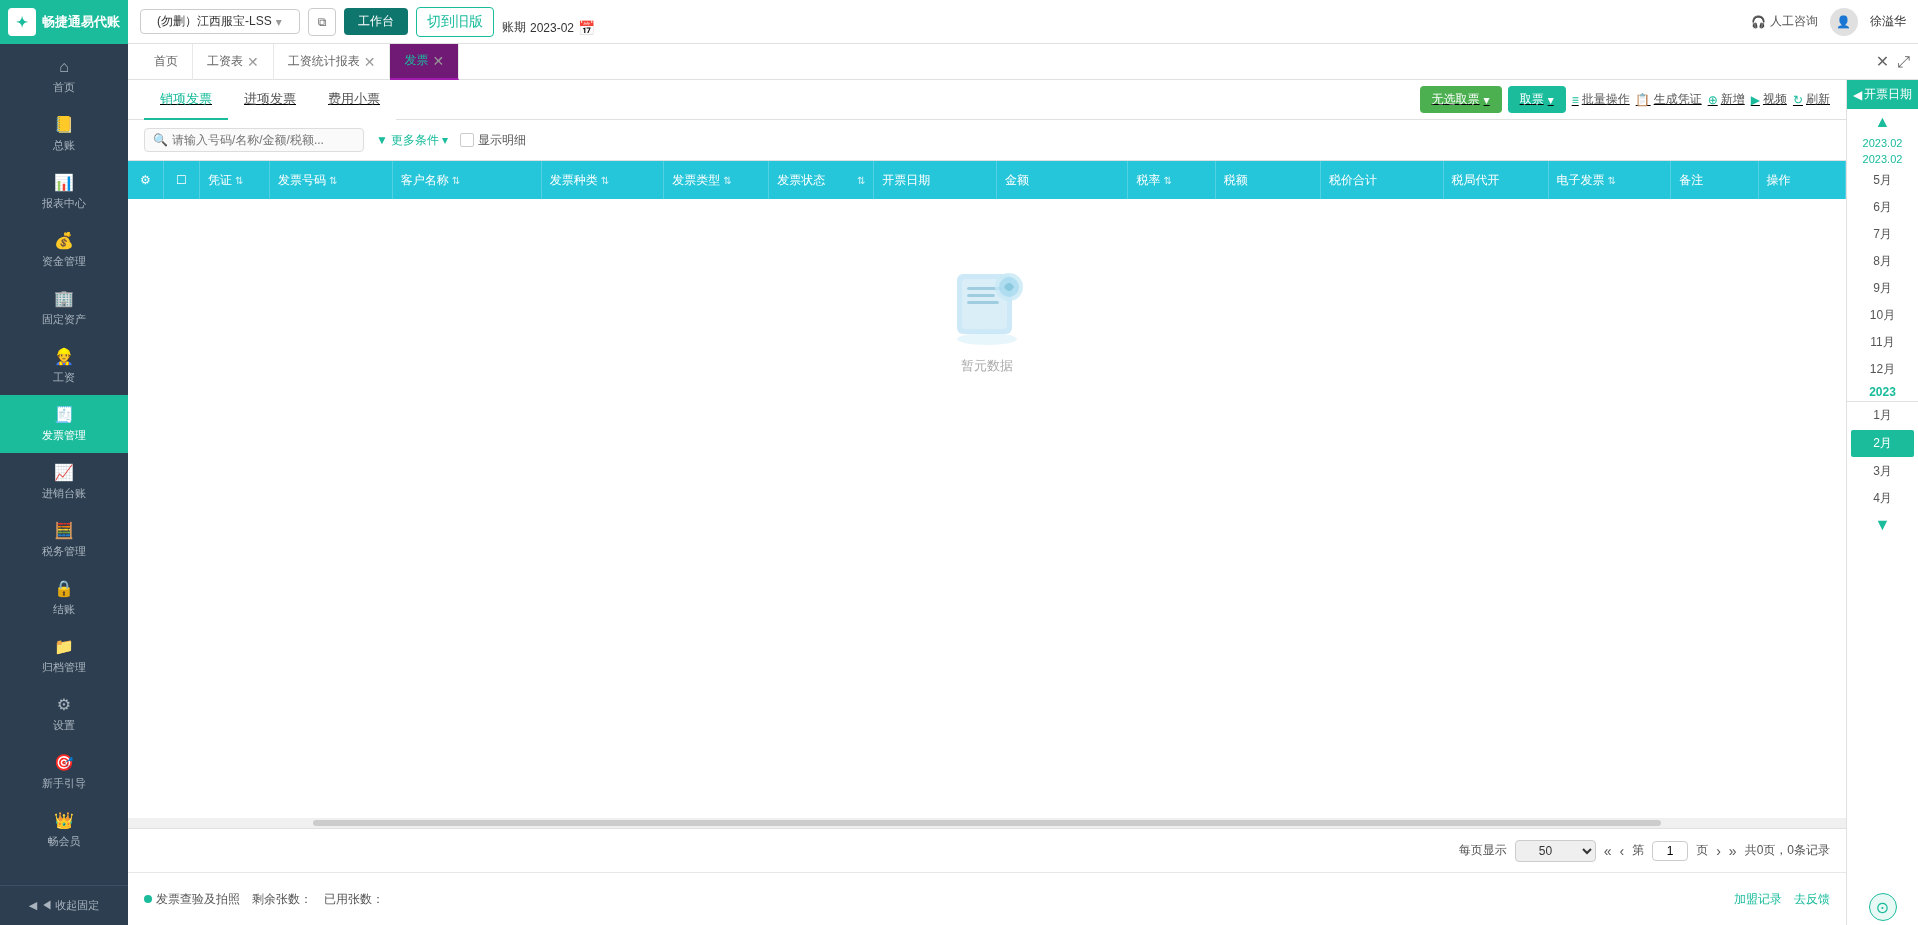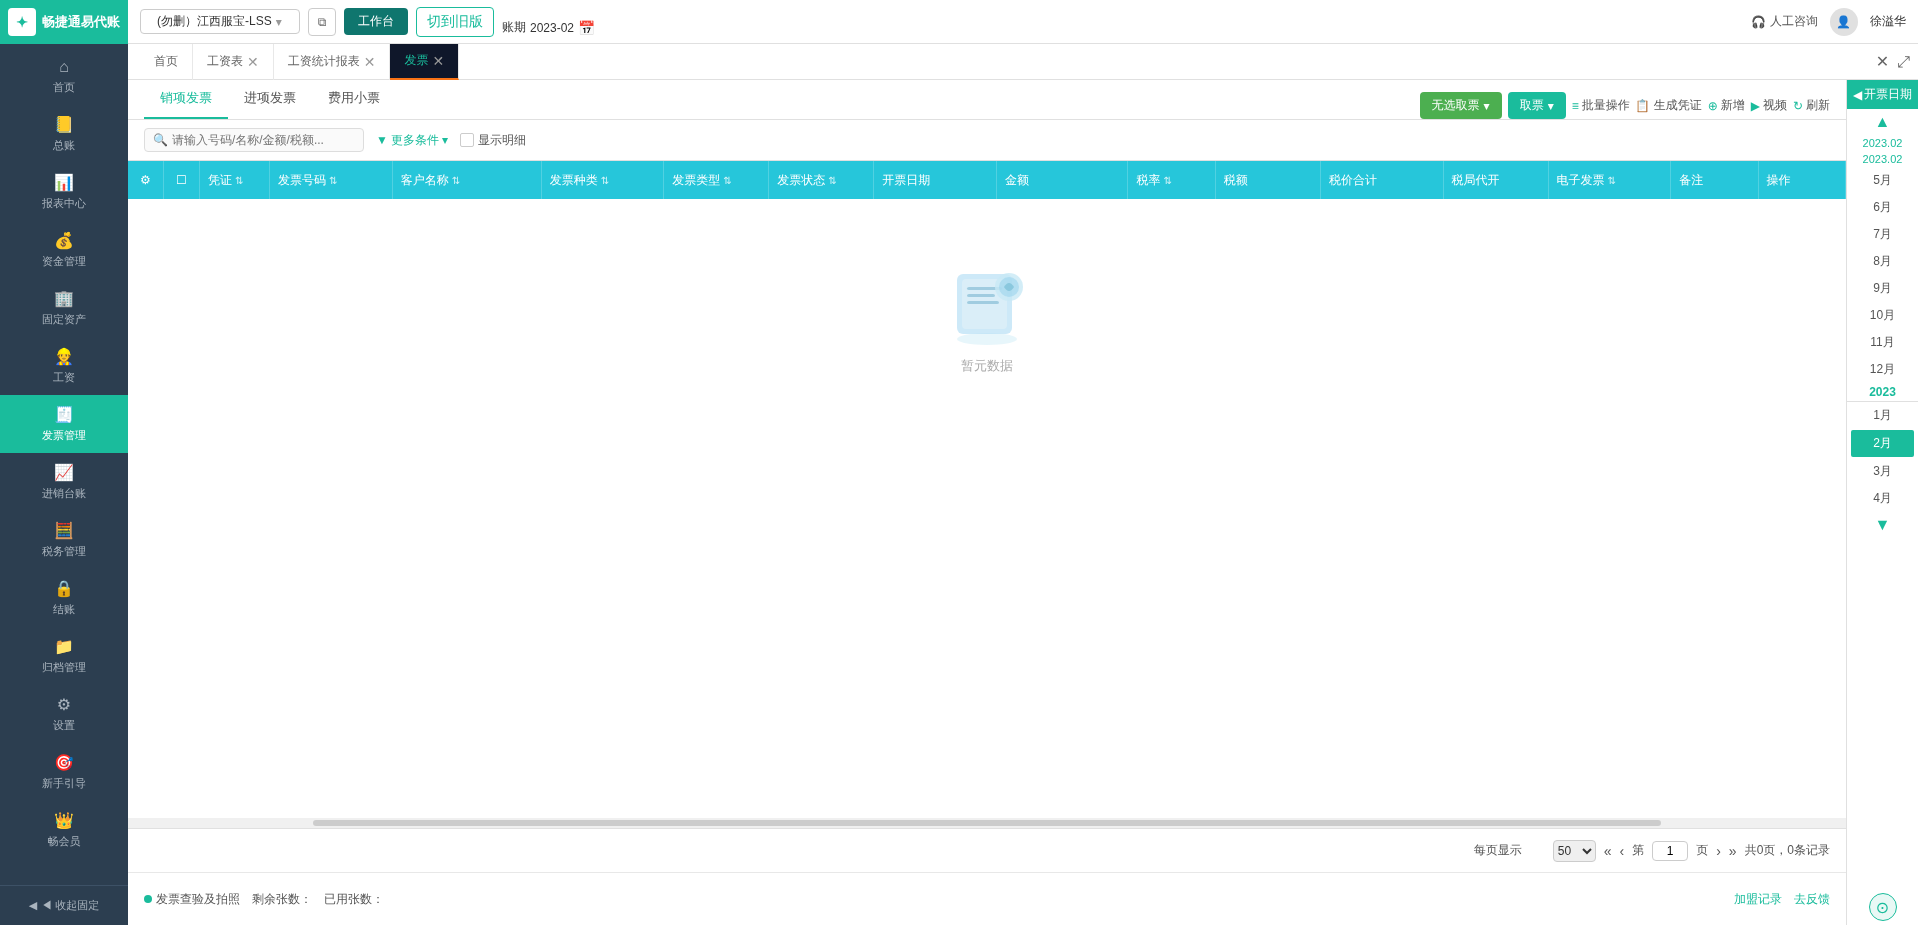--- a/index.html
+++ b/index.html
@@ -96,21 +96,21 @@
       height: 36px; background: #fff; display: flex; align-items: center;
       padding: 0 0 0 12px; border-bottom: 1px solid #e0e0e0; flex-shrink: 0; gap: 0;
     }
     .tab {
       display: flex; align-items: center; gap: 4px;
       padding: 0 14px; height: 36px; font-size: 12px;
       color: #666; cursor: pointer; border-right: 1px solid #e8e8e8;
       white-space: nowrap;
     }
     .tab.active {
-      color: #1abc9c; border-bottom: 2px solid #f97316; background: #0f172a; justify-content: space-between;
+      color: #1abc9c; border-bottom: 2px solid #a21caf; background: #701a75; justify-content: space-between;
     }
     .tab-close { color: #999; font-size: 14px; line-height: 1; }
     .tabs-controls { margin-left: auto; display: flex; align-items: center; padding-right: 8px; gap: 8px; }
     .tabs-ctrl-btn { color: #666; cursor: pointer; font-size: 16px; }
 
     
     .content { flex: 1; display: flex; overflow: hidden; position: relative; }
 
     
     .invoice-panel {
@@ -171,21 +171,21 @@
       border-right: 1px solid rgba(255,255,255,0.2);
     }
     .th-sort { font-size: 10px; opacity: 0.8; }
     .th-check { width: 36px; justify-content: center; }
     .th-setting { width: 36px; justify-content: center; }
     .th-cert { width: 70px; }
     .th-invoice-no { flex: 1.2; min-width: 90px; }
     .th-customer { flex: 1.5; min-width: 80px; }
     .th-type { flex: 1.2; min-width: 80px; }
     .th-inv-type { flex: 1; min-width: 70px; }
-    .th-status { flex: 1; min-width: 70px; }
+    .th-status { flex: 1; min-width: 70px; justify-content: space-between; }
     .th-date { flex: 1.2; min-width: 80px; }
     .th-amount { flex: 1.3; min-width: 80px; }
     .th-rate { flex: 0.8; min-width: 60px; }
     .th-tax { flex: 1; min-width: 70px; }
     .th-total { flex: 1.2; min-width: 80px; }
     .th-taxcode { flex: 1; min-width: 70px; }
     .th-einvoice { flex: 1.2; min-width: 80px; }
     .th-remark { flex: 0.8; min-width: 50px; }
     .th-op { flex: 0.8; min-width: 50px; }
 
@@ -198,22 +198,22 @@
     .empty-text { color: #aaa; font-size: 13px; }
 
     
     .pagination {
       height: 44px; background: #fff; border-top: 1px solid #e0e0e0;
       display: flex; align-items: center; justify-content: flex-end;
       padding: 0 16px; gap: 8px; flex-shrink: 0;
     }
     .pagination-label { font-size: 12px; color: #555; }
     .pagination-select {
-      border: 1px solid #ccc; border-radius: 4px; padding: 2px 0;
-      font-size: 12px; color: #333; margin-left: 23px;
+      border: 1px solid #ccc; border-radius: 4px; padding: 2px 19px;
+      font-size: 12px; color: #333;
     }
     .pagination-btn { cursor: pointer; color: #555; font-size: 14px; border: none; background: none; }
     .pagination-btn:disabled { color: #ccc; cursor: default; }
     .pagination-page-input {
       width: 36px; text-align: center; border: 1px solid #ccc;
       border-radius: 4px; padding: 2px; font-size: 12px;
     }
     .pagination-total { font-size: 12px; color: #555; }
 
     
@@ -393,21 +393,21 @@
     </div>
     <div class="tabs-controls">
       <span class="tabs-ctrl-btn">✕</span>
       <span class="tabs-ctrl-btn">⤢</span>
     </div>
   </div>
 
   <div class="content">
     <div class="invoice-panel">
 
-      <div style="display:flex; align-items:flex-end; background:#fff; border-bottom:1px solid #e0e0e0; padding: 0 16px; flex-shrink:0; height:40px; justify-content:space-between;">
+      <div style="display:flex; align-items:center; background:#fff; border-bottom:1px solid #e0e0e0; padding: 0 16px; flex-shrink:0; height:40px; justify-content:space-between;text-decoration:underline;">
         <div class="sub-tabs" style="border-bottom:none; padding:0; height:40px;">
           <div class="sub-tab active">
             <span>销项发票</span>
           </div>
           <div class="sub-tab">
             <span>进项发票</span>
           </div>
           <div class="sub-tab">
             <span>费用小票</span>
           </div>

